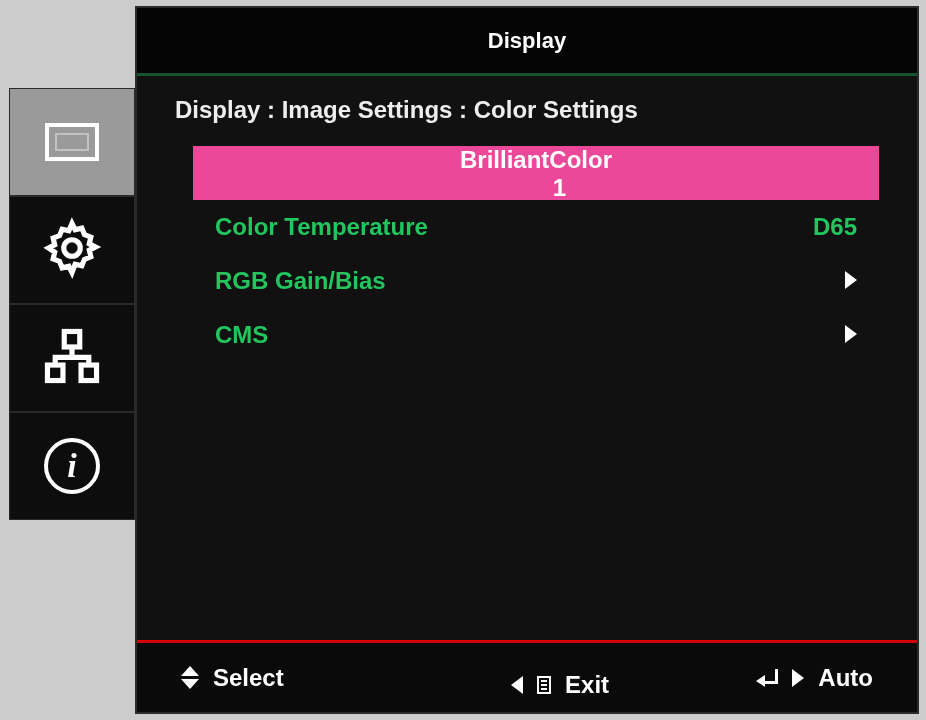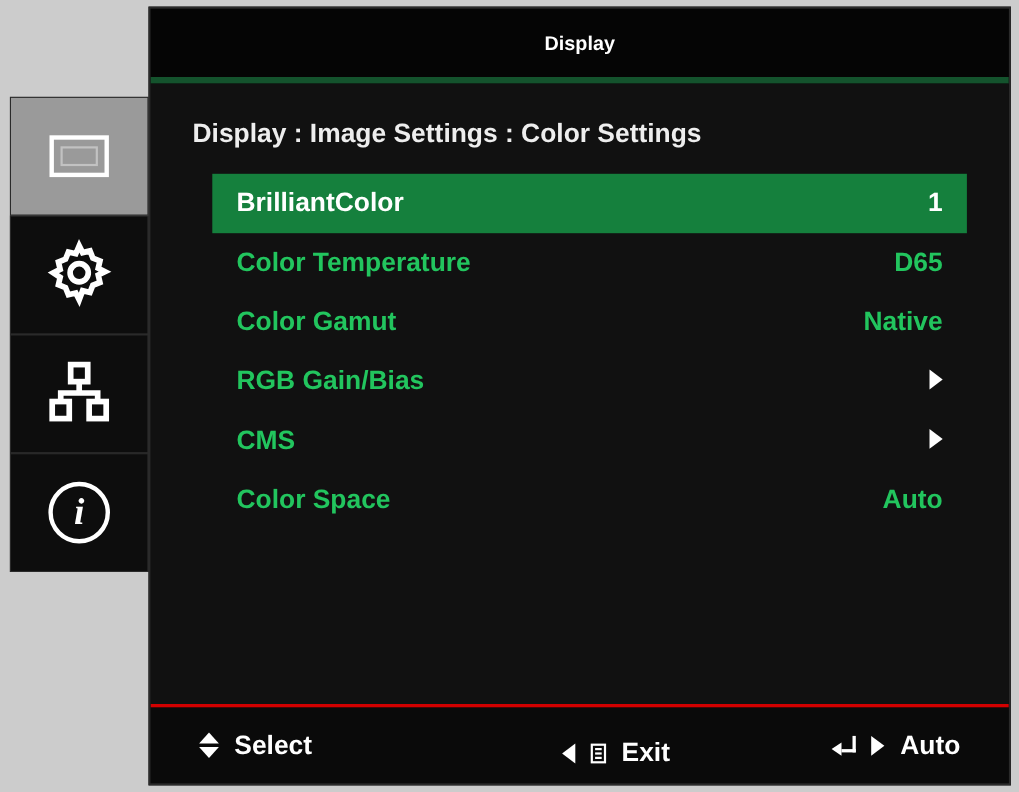--- a/index.html
+++ b/index.html
@@ -21,28 +21,28 @@
     border: 2px solid #2a2a2a;
     display: flex;
     flex-direction: column;
   }
   .title-bar {
     height: 68px;
     display: flex;
     align-items: center;
     justify-content: center;
     color: #fff;
-    font-size: 18px;
-    font-weight: bold;
-    border-bottom: 6px solid #14532d;
+    font-size: 22px;
+    font-weight: bold;
+    border-bottom: 3px solid #14532d;
     background: #050505;
   }
   .content {
     flex: 1;
-    padding: 32px 38px 0 38px;
+    padding: 20px 38px 0 38px;
     color: #fff;
     position: relative;
     background: #111;
   }
   .breadcrumb {
     font-size: 24px;
     font-weight: bold;
     color: #eee;
     margin-bottom: 22px;
   }
@@ -53,22 +53,23 @@
     display: flex;
     align-items: center;
     justify-content: space-between;
     height: 54px;
     padding: 0 22px 0 22px;
     font-size: 24px;
     font-weight: bold;
     color: #22c55e;
   }
   .menu-item.selected {
-    background: #15803d;
-    color: #fff;
+    background: #ec4899;
+    color: #fff;
+    flex-direction: column;
   }
   .menu-item .value {
     font-weight: bold;
     min-width: 60px;
     text-align: right;
   }
   .arrow-right {
     width: 0; height: 0;
     border-top: 9px solid transparent;
     border-bottom: 9px solid transparent;
@@ -250,39 +251,31 @@
       <div class="menu-item selected">
         <span>BrilliantColor</span>
         <span class="value">1</span>
       </div>
 
       <div class="menu-item">
         <span>Color Temperature</span>
         <span class="value">D65</span>
       </div>
 
-      <div class="menu-item">
-        <span>Color Gamut</span>
-        <span class="value">Native</span>
-      </div>
 
       <div class="menu-item">
         <span>RGB Gain/Bias</span>
         <span class="value"><span class="arrow-right"></span></span>
       </div>
 
       <div class="menu-item">
         <span>CMS</span>
         <span class="value"><span class="arrow-right"></span></span>
       </div>
 
-      <div class="menu-item">
-        <span>Color Space</span>
-        <span class="value">Auto</span>
-      </div>
 
     </div>
   </div>
 
   <div class="footer">
     <div class="footer-group">
       <span class="updown-icon">
         <span class="tri-up"></span>
           <span class="tri-down"></span>
       </span>

